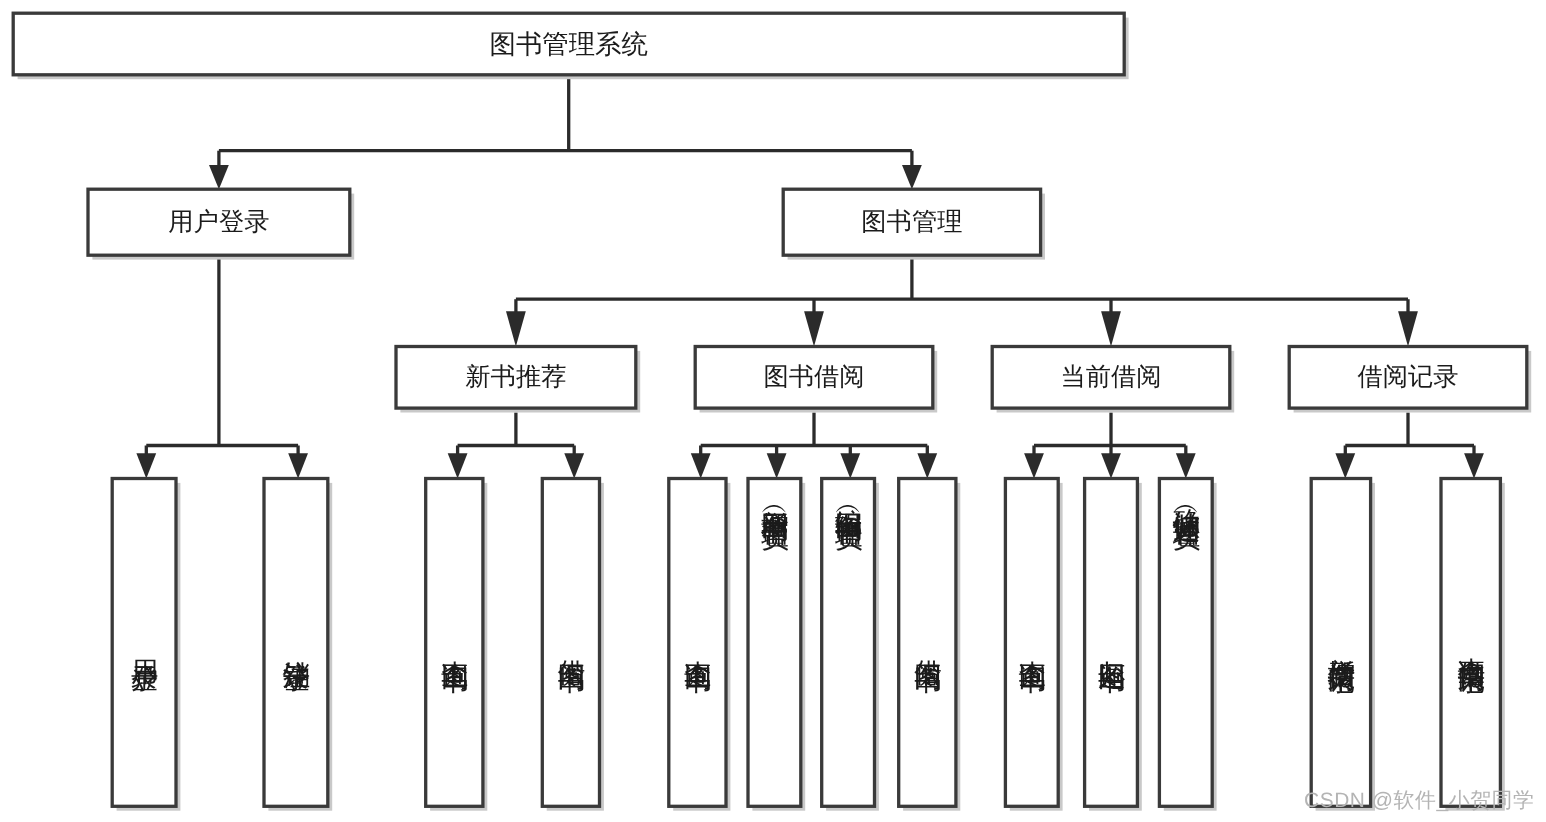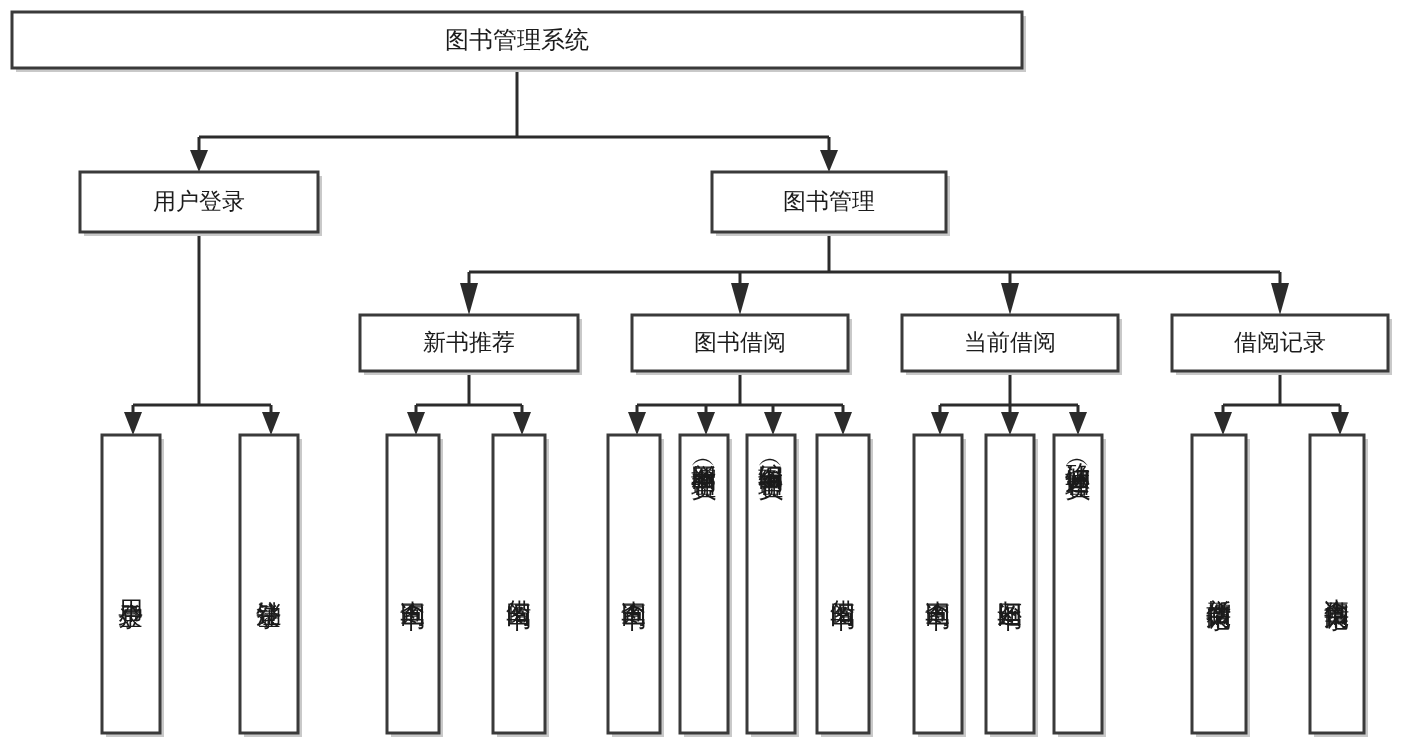--- a/index.html
+++ b/index.html
@@ -293,13 +293,14 @@
     <span class="vlabel">确认归还（管理员）</span>
   </div>
 
   <div class="vlabel-wrap" style="left:1192px; top:435px; width:54px; height:298px; justify-content:center;">
     <span class="vlabel">新增借阅记录</span>
   </div>
   <div class="vlabel-wrap" style="left:1310px; top:435px; width:54px; height:298px; justify-content:center;">
     <span class="vlabel">查询借阅记录</span>
   </div>
 
+  <div class="watermark">CSDN @软件_小贺同学</div>
 </div>
 
 </body></html>

